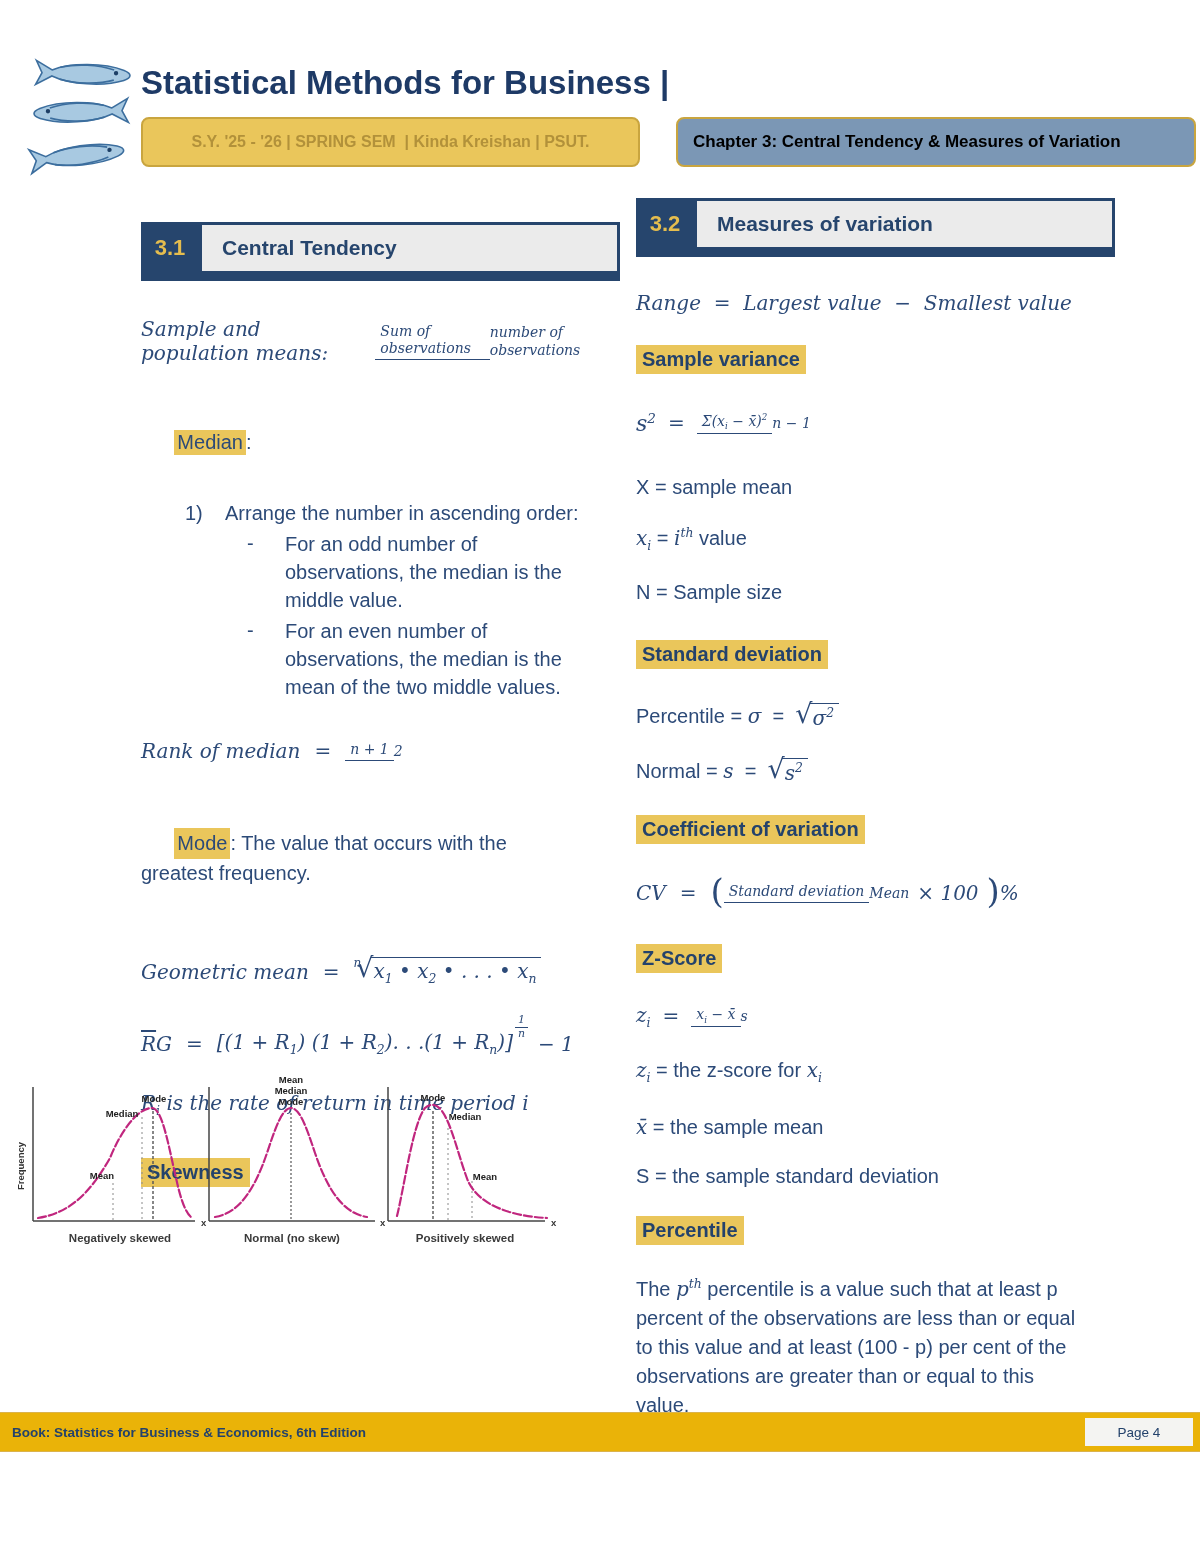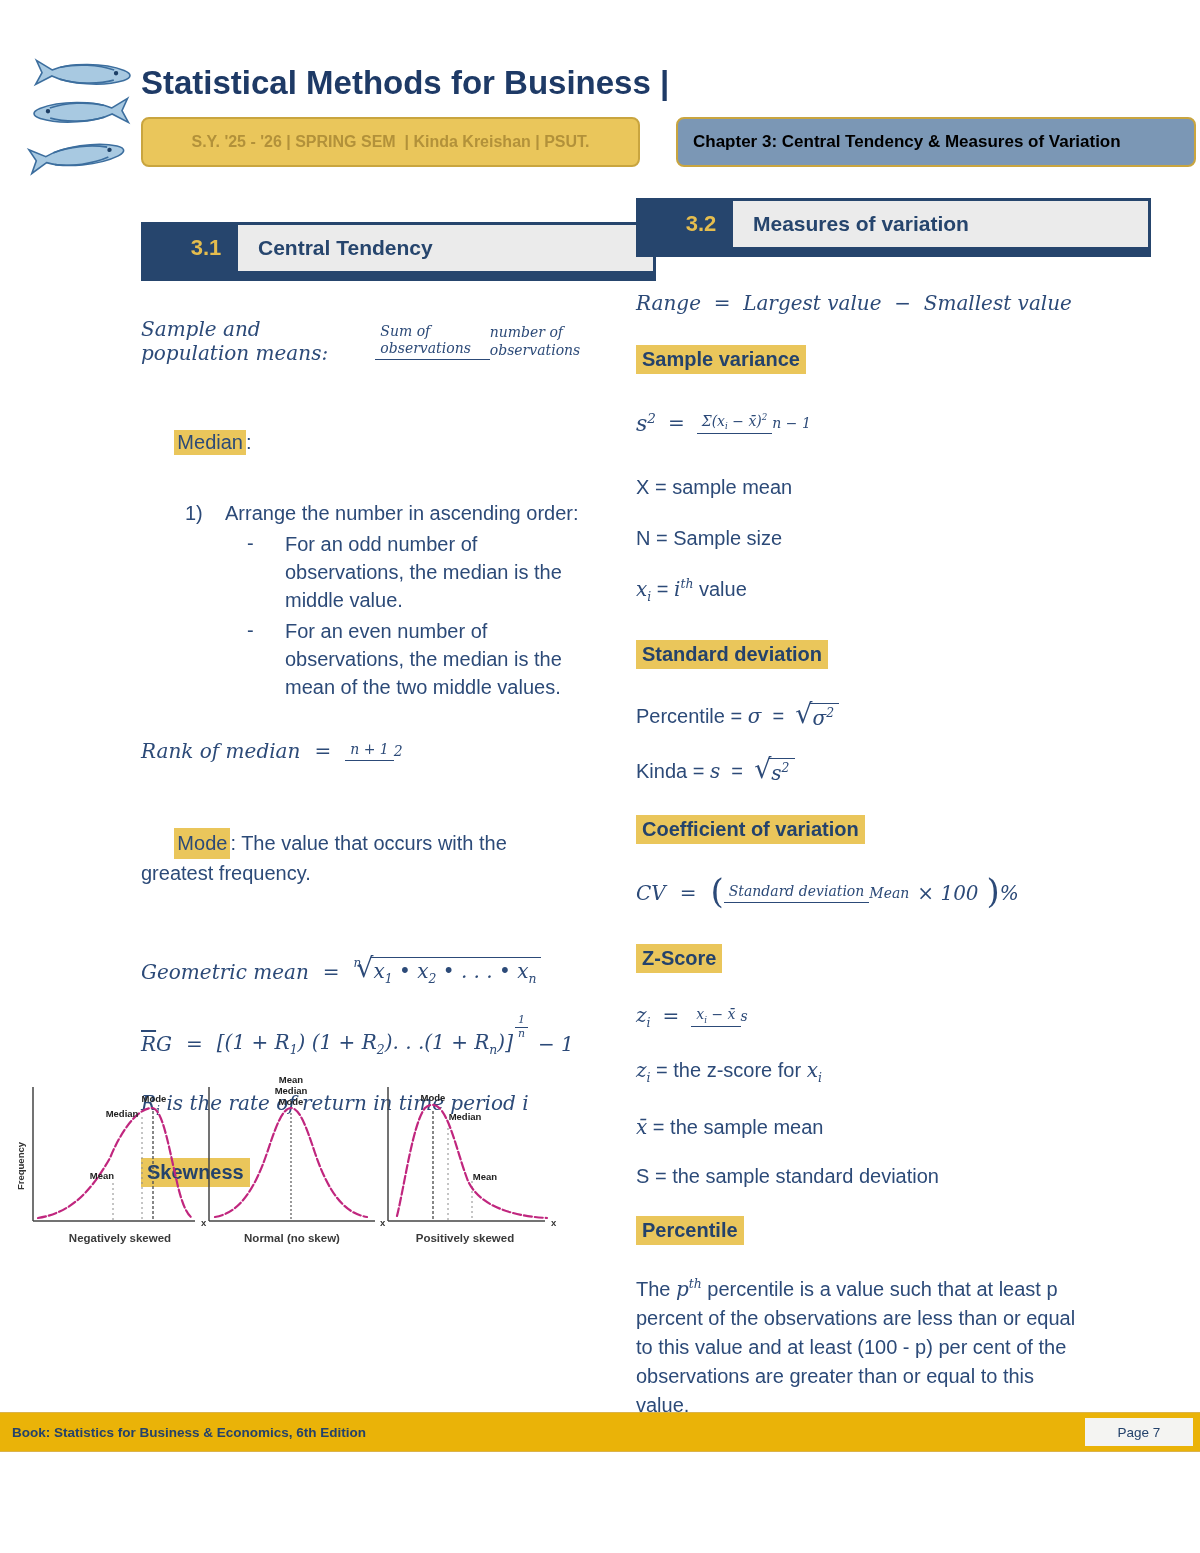--- a/index.html
+++ b/index.html
@@ -14,21 +14,21 @@
   .bar-gold{width:499px;background:#eac65b;border:2px solid #c9a53f;justify-content:center;
             color:#b2913a;font-weight:bold;font-size:16px;}
   .bar-blue{width:520px;background:#7b97b5;border:2px solid #c9a53f;padding-left:15px;
             color:#000000;font-weight:bold;font-size:17px;margin-left:27px;}
 
   
   #col-left{position:absolute;left:141px;top:198px;width:470px;}
   #col-right{position:absolute;left:636px;top:186px;width:475px;}
 
   
-  .sec-head{display:flex;background:#26456d;padding-bottom:7px;width:479px;margin-top:24px;padding-left:36px;}
+  .sec-head{display:flex;background:#26456d;padding-bottom:7px;width:479px;margin-top:24px;}
   .sec-num{width:58px;height:52px;background:#26456d;color:#e5bd4e;font-weight:bold;font-size:22px;
            display:flex;align-items:center;justify-content:center;flex:none;}
   .sec-title{flex:1;background:#ebebeb;border:3px solid #26456d;box-sizing:border-box;height:52px;
              display:flex;align-items:center;padding-left:20px;color:#26456d;font-weight:bold;font-size:21px;}
 
   
   .def{font-size:20px;color:#2c4a78;white-space:pre-wrap;}
   .def sub,.def sup,.def em{font-family:"DejaVu Serif",serif;font-style:italic;}
   sub,sup{font-size:0.62em;}
   .fm{font-family:"DejaVu Serif",serif;font-style:italic;font-size:20px;color:#2c4a78;white-space:pre-wrap;}
@@ -250,37 +250,37 @@
     <div class="frow mt36">
       <span class="fm" style="font-size:22px;"><span>s</span><sup>2</sup></span>
       <span class="fm" style="margin:0 12px;">=</span>
       <span class="fr fm">
         <span class="fn"><span>Σ(x</span><sub>i</sub><span> − x̄)</span><sup>2</sup></span>
         <span class="fd">n − 1</span>
       </span>
     </div>
 
     <div class="def mt40">X = sample mean</div>
+    <div class="def mt26"><em>x</em><sub>i</sub><span> = </span><em>i</em><sup>th</sup><span> value</span></div>
     <div class="def mt28">N = Sample size</div>
-    <div class="def mt26"><em>x</em><sub>i</sub><span> = </span><em>i</em><sup>th</sup><span> value</span></div>
 
     <div class="hl-head mt36">
       <span class="hl">Standard deviation</span>
     </div>
 
     <div class="frow mt34">
       <span class="def"><span>Percentile = </span><em>σ</em><span>  =  </span></span>
       <span class="sq fm">
         <span class="rs">√</span>
         <span class="rc"><span>σ</span><sup>2</sup></span>
       </span>
     </div>
 
     <div class="frow mt28">
-      <span class="def"><span>Kinda = </span><em>s</em><span>  =  </span></span>
+      <span class="def"><span>Normal = </span><em>s</em><span>  =  </span></span>
       <span class="sq fm">
         <span class="rs">√</span>
         <span class="rc"><span>s</span><sup>2</sup></span>
       </span>
     </div>
 
     <div class="hl-head mt30">
       <span class="hl">Coefficient of variation</span>
     </div>
 
@@ -316,16 +316,16 @@
 
     <div class="hl-head mt28">
       <span class="hl">Percentile</span>
     </div>
 
     <div class="def mt30" style="width:455px;line-height:1.45;"><span>The </span><em>p</em><sup>th</sup><span> percentile is a value such that at least p percent of the observations are less than or equal to this value and at least (100 - p) per cent of the observations are greater than or equal to this value.</span></div>
   </div>
 
   <div id="footer">
     <div class="fbook">Book: Statistics for Business &amp; Economics, 6th Edition</div>
-    <div class="fpage">Page 7</div>
+    <div class="fpage">Page 4</div>
   </div>
 
 </div>
 
 </body></html>

